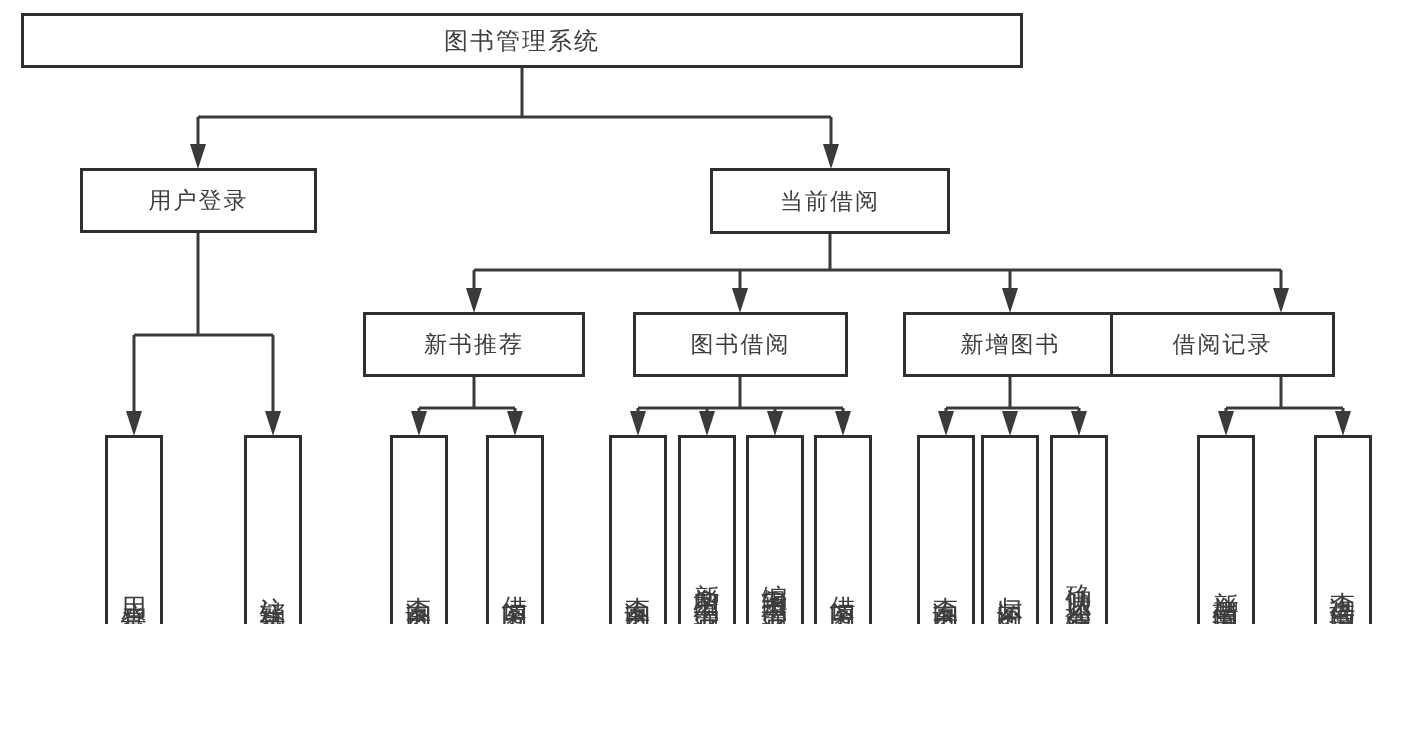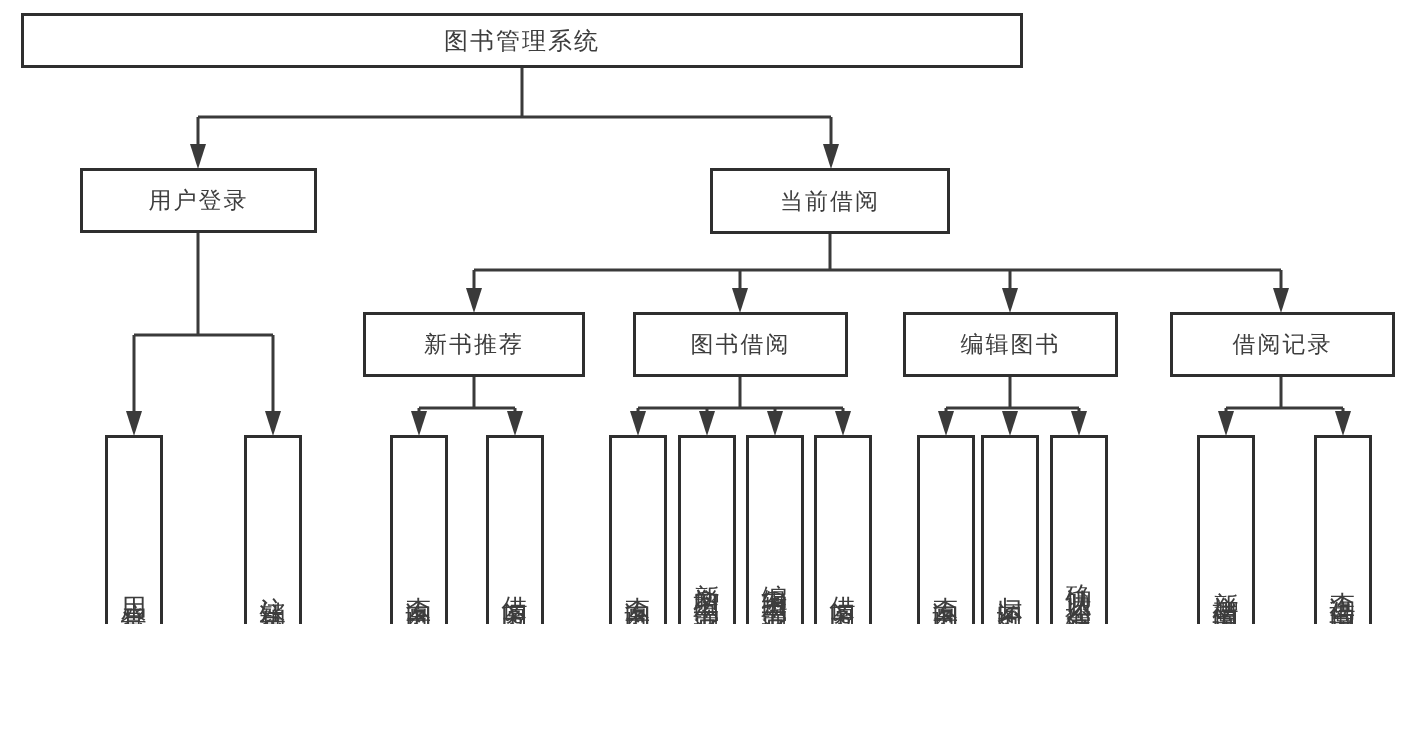--- a/index.html
+++ b/index.html
@@ -113,22 +113,22 @@
     <polygon class="arrowhead" points="1335,411 1351,411 1343,436"></polygon>
   </svg>
 
   <div class="hnode root-node" style="left:21px; top:13px; width:1002px; height:55px;">图书管理系统</div>
 
   <div class="hnode" style="left:80px; top:168px; width:237px; height:65px;">用户登录</div>
   <div class="hnode" style="left:710px; top:168px; width:240px; height:66px;">当前借阅</div>
 
   <div class="hnode" style="left:633px; top:312px; width:215px; height:65px;">图书借阅</div>
   <div class="hnode" style="left:363px; top:312px; width:222px; height:65px;">新书推荐</div>
-  <div class="hnode" style="left:903px; top:312px; width:215px; height:65px;">编辑图书</div>
-  <div class="hnode" style="left:1170px; top:312px; width:225px; height:65px;">借阅记录</div>
+  <div class="hnode" style="left:903px; top:312px; width:215px; height:65px;">新增图书</div>
+  <div class="hnode" style="left:1110px; top:312px; width:225px; height:65px;">借阅记录</div>
 
   <div class="leaf" style="left:105px;">
     <span>用户登录</span>
   </div>
   <div class="leaf" style="left:244px;">
     <span>注销登录</span>
   </div>
 
   <div class="leaf" style="left:390px;">
     <span>查询图书</span>

